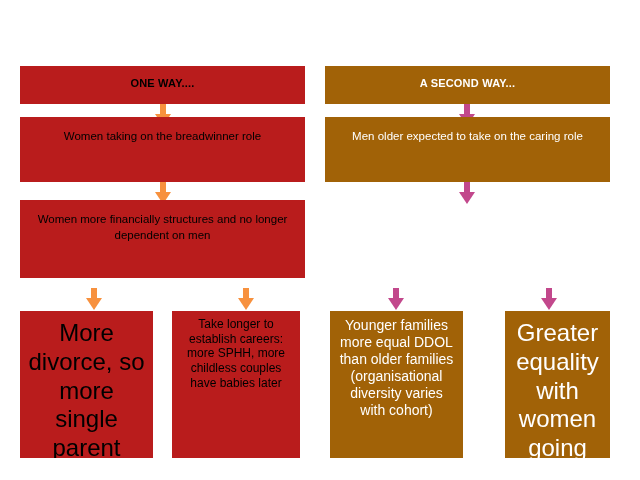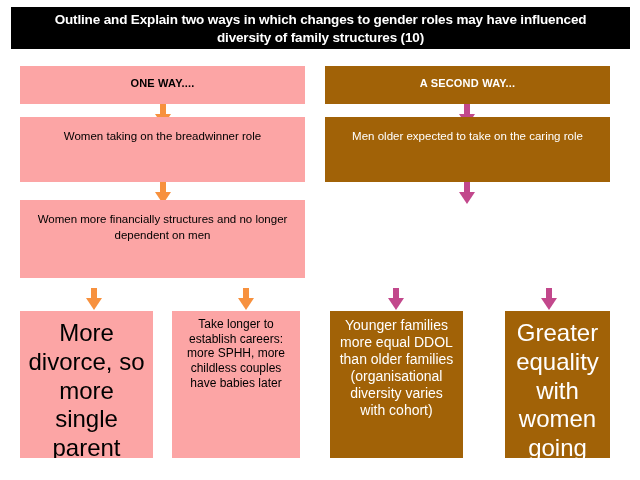--- a/index.html
+++ b/index.html
@@ -52,21 +52,21 @@
     display: flex;
     align-items: flex-start;
     justify-content: center;
     text-align: center;
     overflow: hidden;
   }
   .box .box-text {
     display: block;
     width: 100%;
   }
-  .orange { background: #fca5a5; color: #000000; }
+  .orange { background: #b91c1c; color: #000000; }
   .purple { background: #a16207; color: #ffffff; }
 
   
   .hdr {
     font-size: 11px;
     font-weight: bold;
     letter-spacing: 0.2px;
     padding-top: 11px;
   }
   
@@ -117,23 +117,20 @@
   .arrow.or .shaft { background: #F7913E; }
   .arrow.or .head  { border-top: 12px solid #F7913E; }
   .arrow.pu .shaft { background: #C2488C; }
   .arrow.pu .head  { border-top: 12px solid #C2488C; }
 </style>
 </head>
 <body>
 
 <div id="slide">
 
-  <div class="title-banner">
-    <span class="title-text">Outline and  Explain two ways in which changes to gender roles may have influenced diversity of family structures (10)</span>
-  </div>
 
   <div class="box orange hdr" style="left:20px; top:66px; width:285px; height:38px;">
     <span class="box-text">ONE WAY....</span>
   </div>
 
   <div class="arrow or" style="left:155px; top:104px;">
     <span class="shaft"></span>
     <span class="head"></span>
   </div>
 

